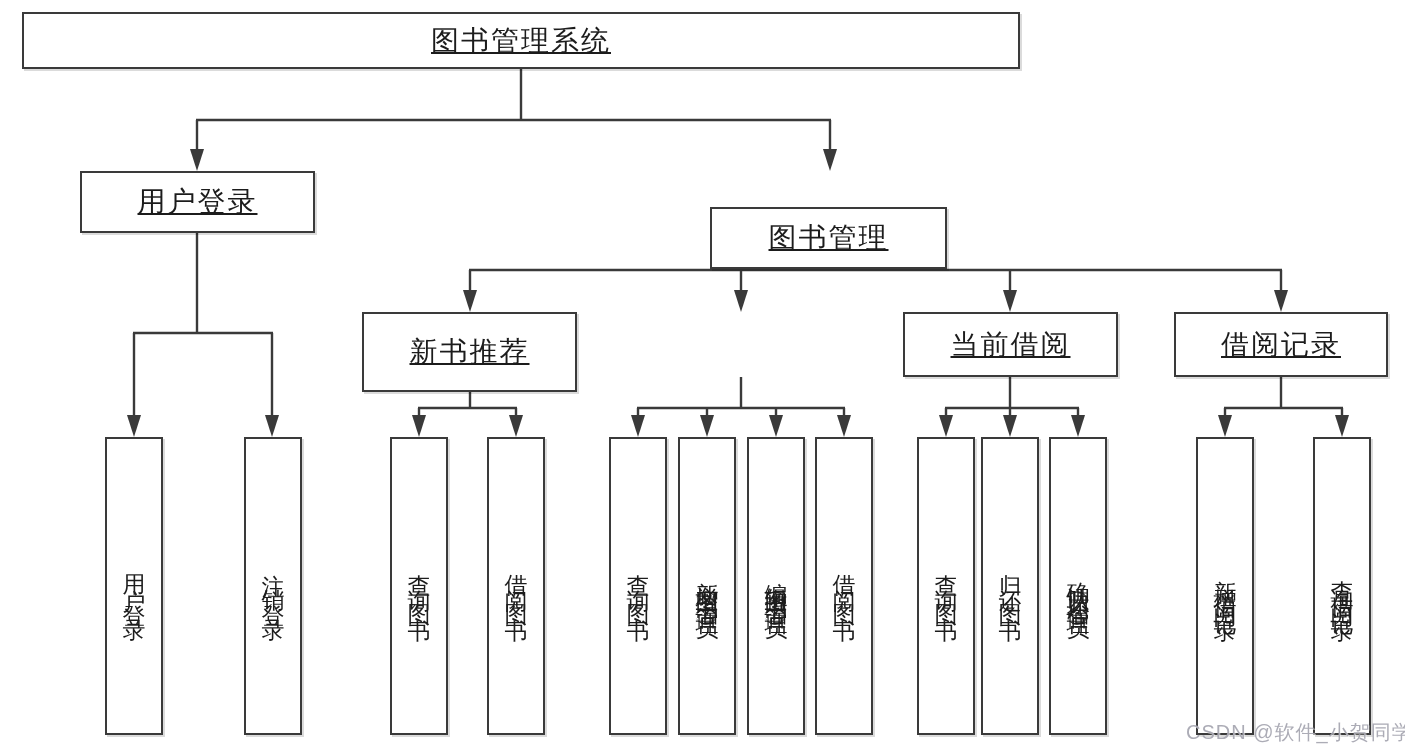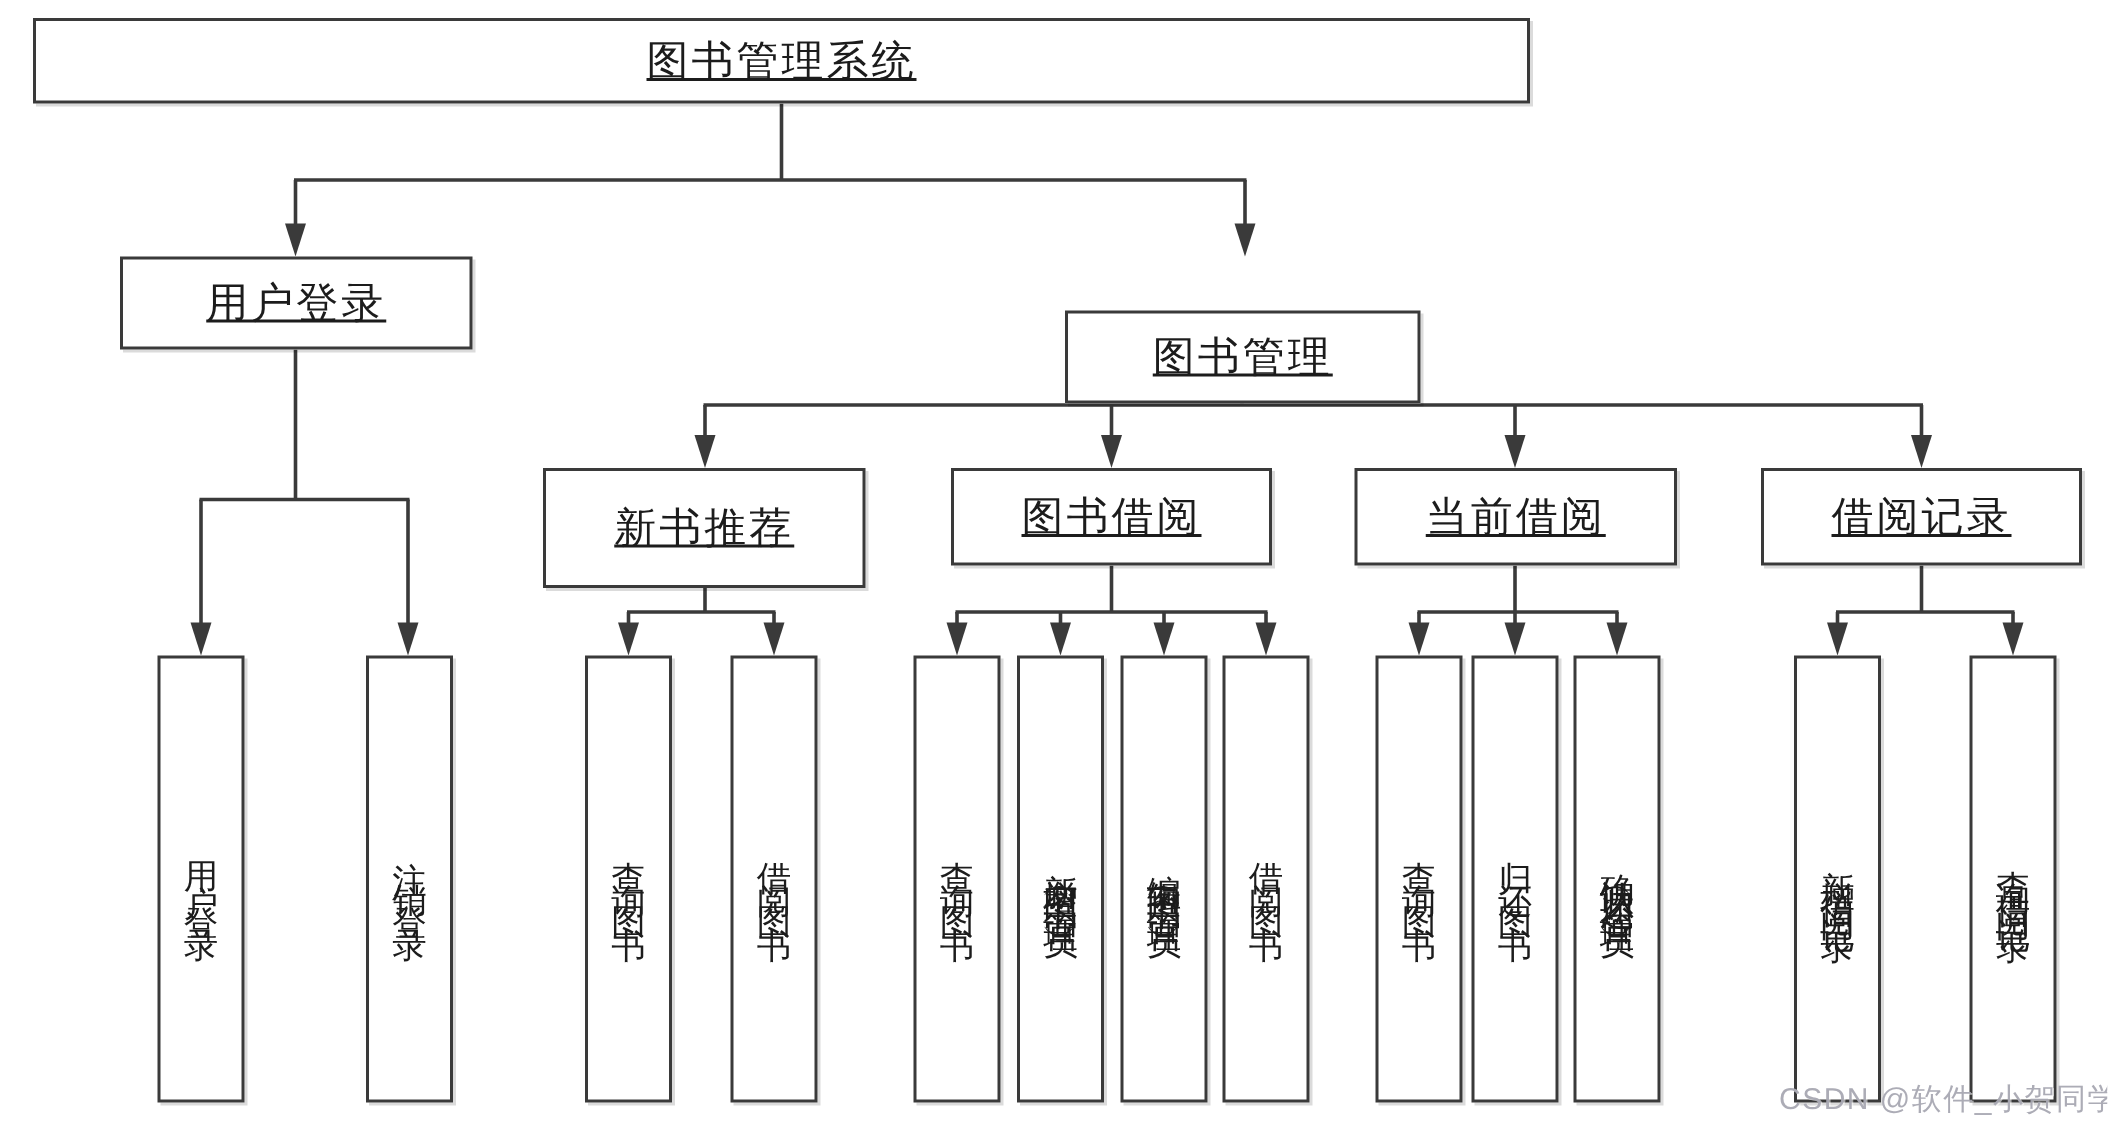--- a/index.html
+++ b/index.html
@@ -118,21 +118,20 @@
       <polygon points="1342,437 1335,415 1349,415"></polygon>
     </g>
   </svg>
 
   <div class="node hnode" id="n-root">图书管理系统</div>
 
   <div class="node hnode" id="n-l2-0">用户登录</div>
   <div class="node hnode" id="n-l2-1">图书管理</div>
 
   <div class="node hnode" id="n-l3-0">新书推荐</div>
-  <div class="node hnode" id="n-l3-1">图书借阅</div>
   <div class="node hnode" id="n-l3-2">当前借阅</div>
   <div class="node hnode" id="n-l3-3">借阅记录</div>
 
   <div class="node vnode leaf vshort" id="leaf-ul-0">
       <span>用户登录</span>
     </div>
   <div class="node vnode leaf vshort" id="leaf-ul-1">
       <span>注销登录</span>
     </div>
 

